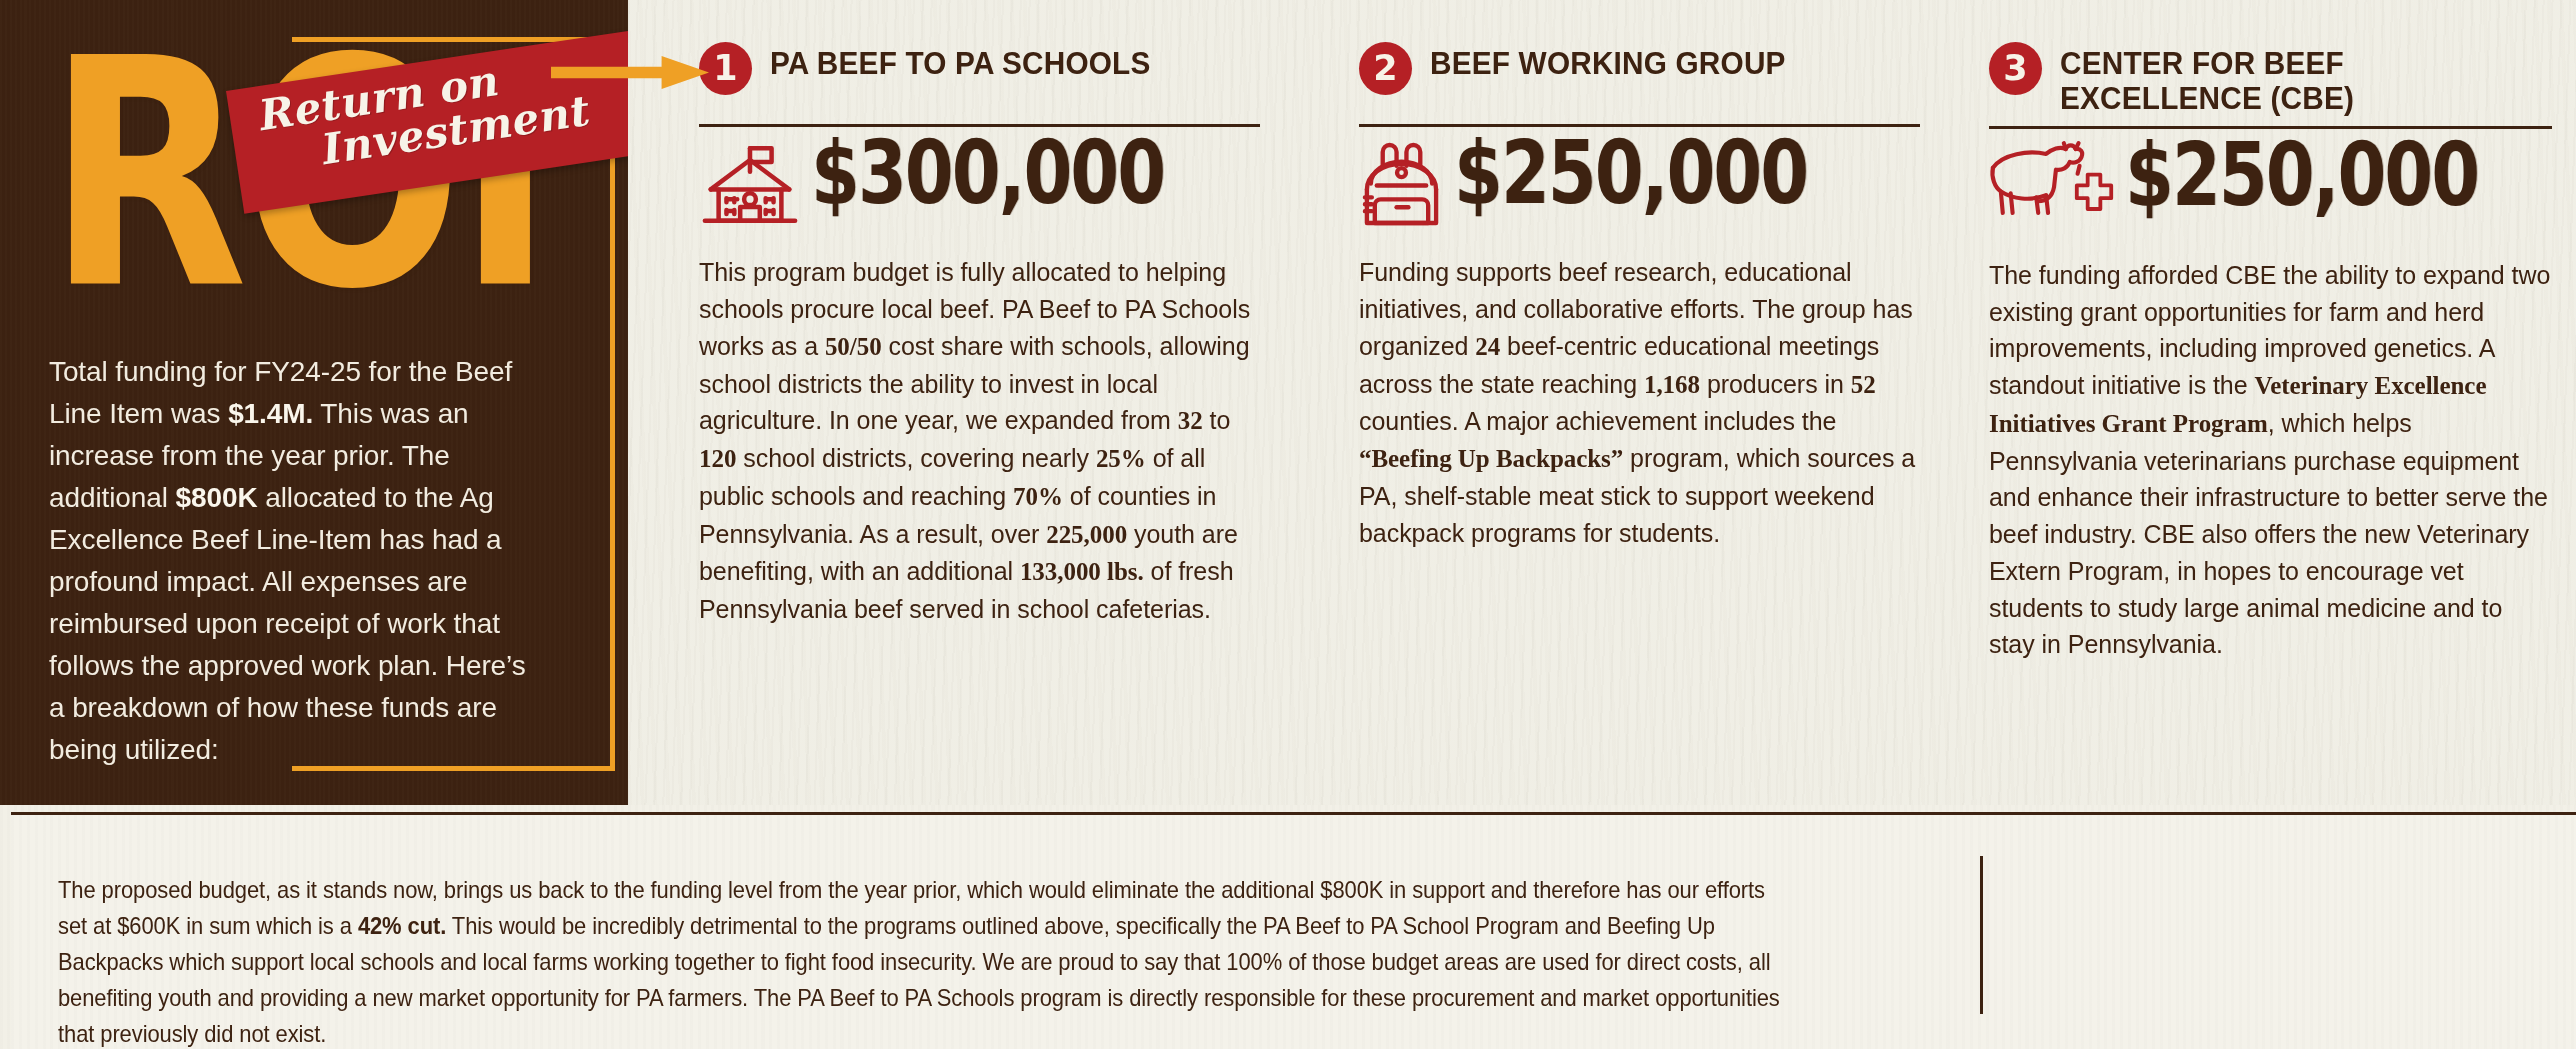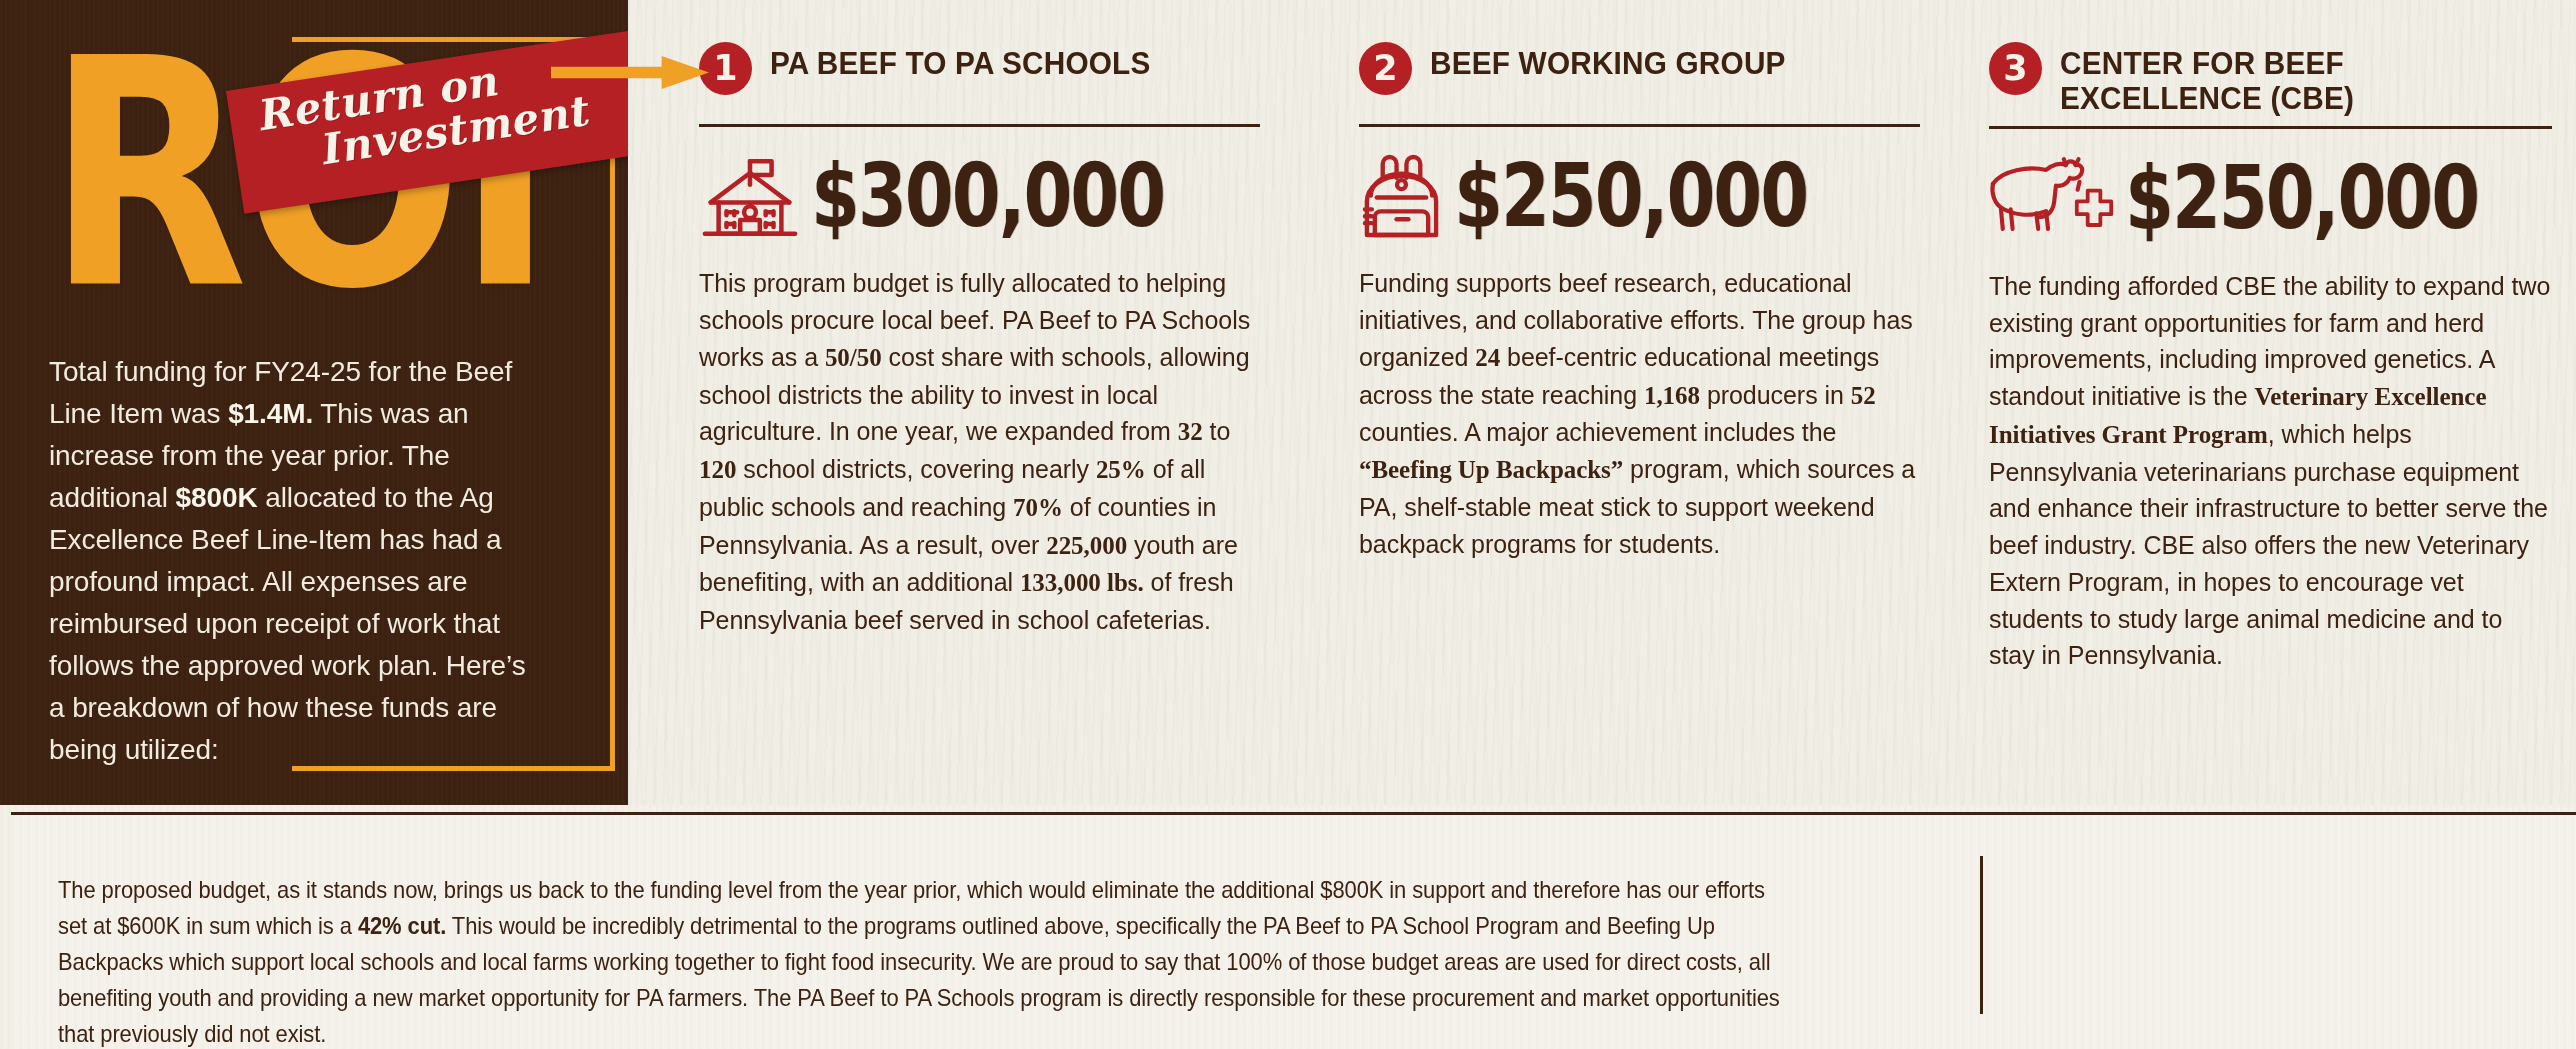--- a/index.html
+++ b/index.html
@@ -167,23 +167,23 @@
   }
 
   .col-rule {
     margin-top: 9.8px;
     border-top: 3.9px solid #3d2211;
     width: 100%;
   }
 
   .amount-row {
     display: flex;
-    align-items: center;
+    align-items: flex-start;
     gap: 9.8px;
-    margin-top: 22px;
+    margin-top: 11px;
     height: 95px;
   }
   .amount-icon { flex: 0 0 auto; }
   .amount-value {
     font-family: "DejaVu Sans", sans-serif;
     font-weight: 700;
     font-size: 71px;
     line-height: 1;
     letter-spacing: -2px;
     color: #3d2211;

